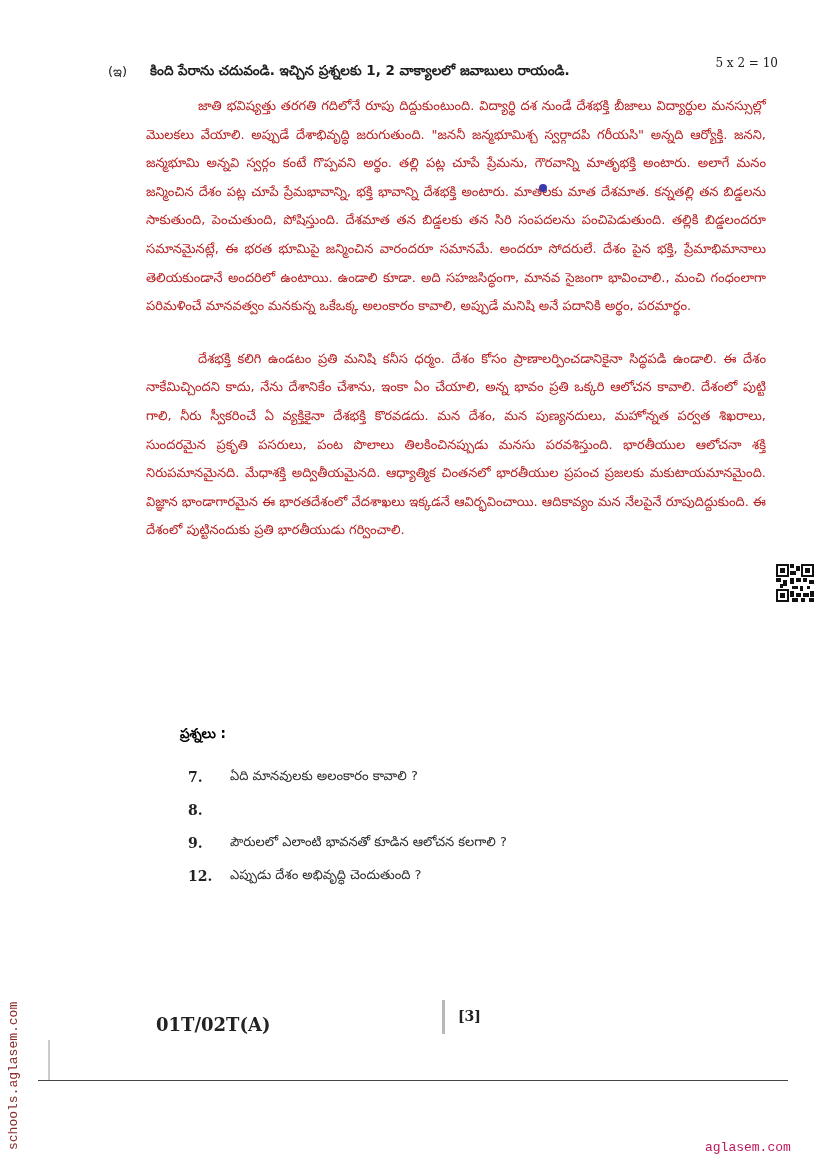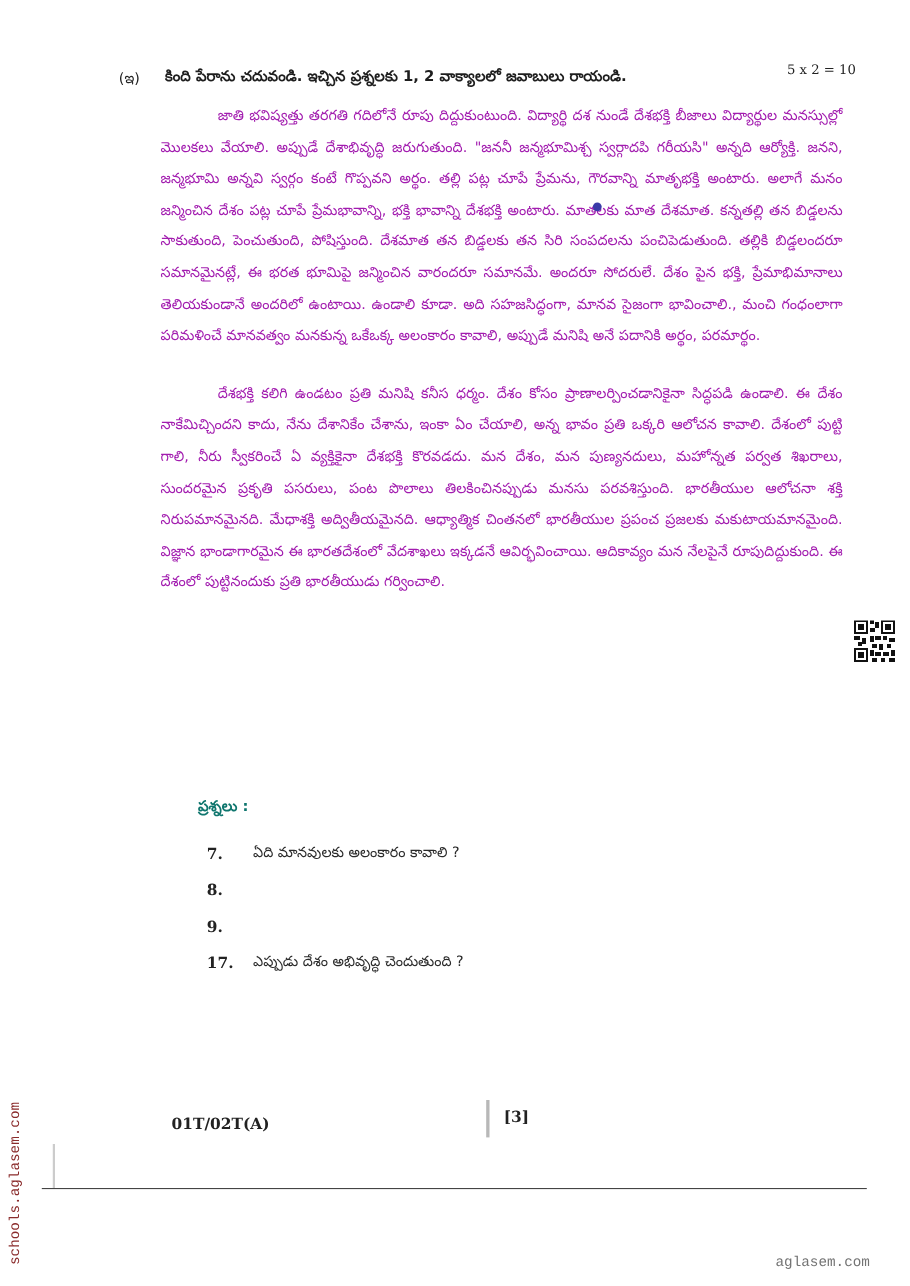--- a/index.html
+++ b/index.html
@@ -10,38 +10,38 @@
   }
   .page { position: absolute; left: 0; top: 0; width: 827px; height: 1169px; }
   .section-head {
     position: absolute; left: 108px; top: 56px; width: 670px; height: 30px;
   }
   .sec-label { position: absolute; left: 0; top: 8px; font-size: 13px; color: #222; }
   .sec-instr { position: absolute; left: 42px; top: 6px; font-size: 13.5px; font-weight: bold; color: #1e1e1e; white-space: nowrap; }
   .marks { position: absolute; right: 0; top: 0; font-family: "DejaVu Serif", serif; font-size: 12px; color: #222; }
   .passage {
     position: absolute; left: 146px; top: 92px; width: 620px;
-    font-size: 13px; line-height: 28.6px; color: #a21caf; text-align: justify;
+    font-size: 13px; line-height: 28.6px; color: #b91c1c; text-align: justify;
   }
   .passage p { margin: 0; text-indent: 52px; }
   .passage p + p { margin-top: 24px; }
-  .q-head { position: absolute; left: 180px; top: 725px; font-size: 13.5px; font-weight: bold; color: #0f766e; }
+  .q-head { position: absolute; left: 180px; top: 725px; font-size: 13.5px; font-weight: bold; color: #000000; }
   .questions { position: absolute; left: 188px; top: 760px; width: 480px; }
   .q { height: 33px; display: flex; align-items: center; font-size: 13px; color: #2a2a2a; }
   .q .num { width: 42px; font-family: "DejaVu Serif", serif; font-size: 14px; font-weight: bold; color: #222; }
-  .footer-code { position: absolute; left: 156px; top: 1014px; font-family: "DejaVu Serif", serif; font-size: 14px; font-weight: bold; color: #222; }
+  .footer-code { position: absolute; left: 156px; top: 1014px; font-family: "DejaVu Serif", serif; font-size: 18px; font-weight: bold; color: #222; }
   .page-num { position: absolute; left: 458px; top: 1008px; font-family: "DejaVu Serif", serif; font-size: 14px; font-weight: bold; color: #222; }
   .scan-mark { position: absolute; left: 442px; top: 1000px; width: 3px; height: 34px; background: #9a9a9a; opacity: .7; }
   .scan-mark2 { position: absolute; left: 48px; top: 1040px; width: 2px; height: 40px; background: #aaa; opacity: .6; }
   .rule { position: absolute; left: 38px; top: 1080px; width: 750px; height: 1px; background: #444; }
   .wm-side {
     position: absolute; left: 6px; top: 1150px; transform: rotate(-90deg); transform-origin: left top;
     font-family: "Liberation Mono", monospace; font-size: 13px; color: #8a2b2b; white-space: nowrap;
   }
-  .wm-bottom { position: absolute; left: 705px; top: 1140px; font-family: "Liberation Mono", monospace; font-size: 13px; color: #737373; }
+  .wm-bottom { position: absolute; left: 705px; top: 1140px; font-family: "Liberation Mono", monospace; font-size: 13px; color: #be185d; }
   .qr { position: absolute; left: 776px; top: 564px; width: 38px; height: 38px; }
   .ink-dot { position: absolute; left: 539px; top: 184px; width: 8px; height: 8px; border-radius: 50%; background: #3a3aa8; }
 </style>
 </head>
 <body>
 
 <div class="page">
 
   <div class="section-head">
     <span class="sec-label">(ఇ)</span>
@@ -61,23 +61,24 @@
   <div class="questions">
     <div class="q">
       <span class="num">7.</span>
       <span>ఏది మానవులకు అలంకారం కావాలి ?</span>
     </div>
     <div class="q">
       <span class="num">8.</span>
     </div>
     <div class="q">
       <span class="num">9.</span>
+      <span>పౌరులలో ఎలాంటి భావనతో కూడిన ఆలోచన కలగాలి ?</span>
     </div>
     <div class="q">
-      <span class="num">17.</span>
+      <span class="num">12.</span>
       <span>ఎప్పుడు దేశం అభివృద్ధి చెందుతుంది ?</span>
     </div>
   </div>
 
   <div class="scan-mark"></div>
   <div class="scan-mark2"></div>
 
   <div class="footer-code">01T/02T(A)</div>
   <div class="page-num">[3]</div>
 

